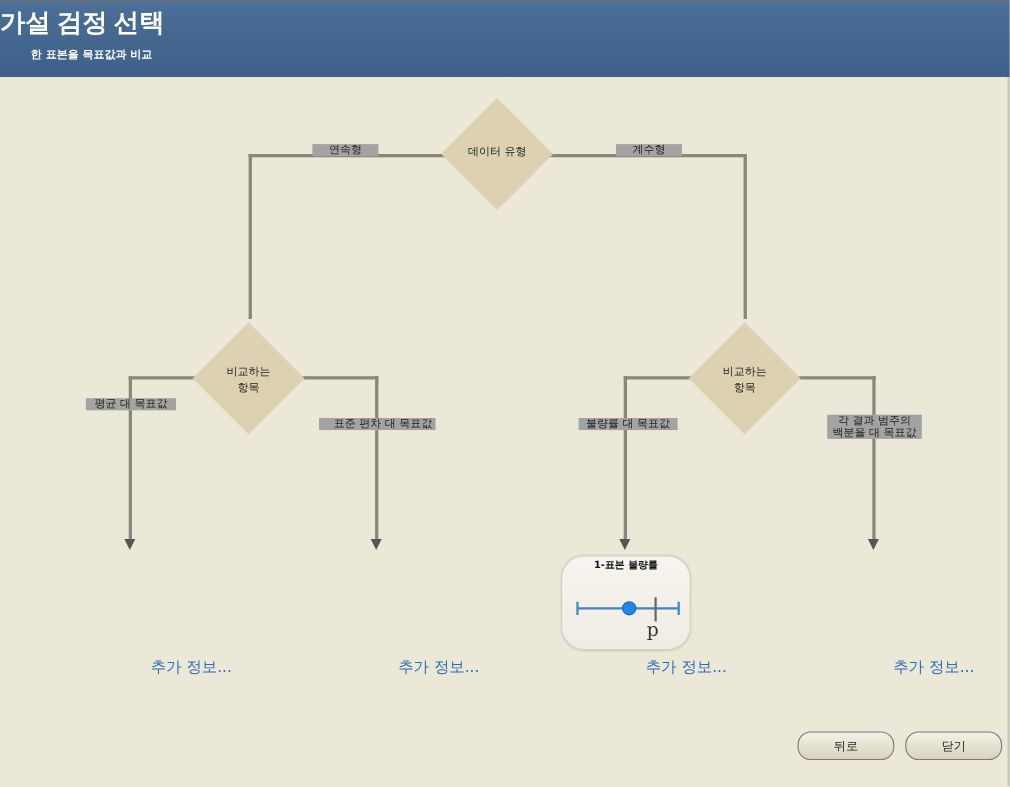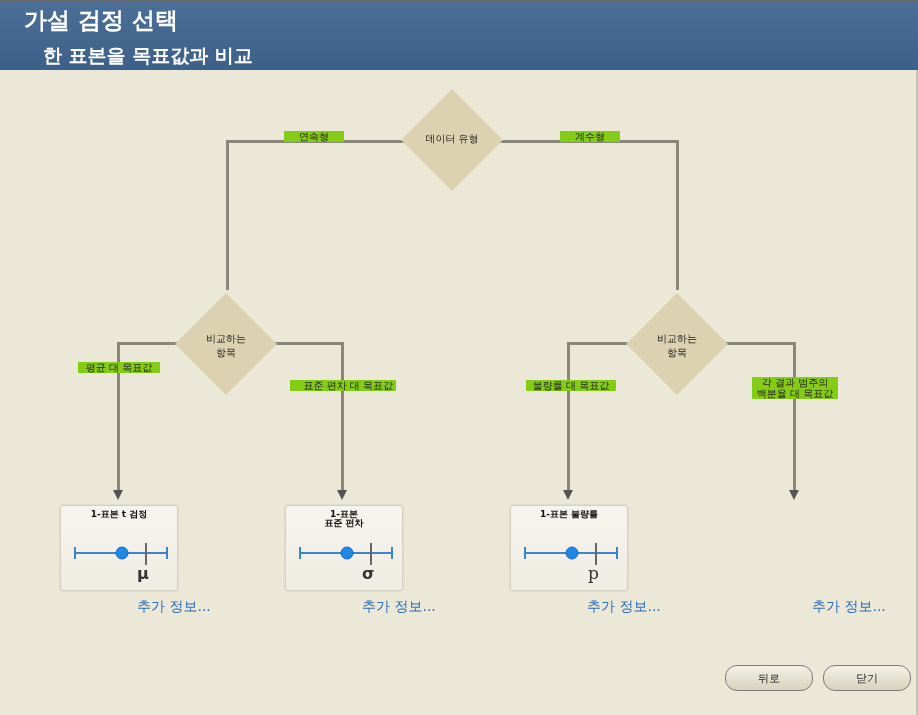--- a/index.html
+++ b/index.html
@@ -3,30 +3,30 @@
 <meta charset="utf-8">
 <style>
   * { box-sizing: border-box; margin: 0; padding: 0; }
   html, body { width: 918px; height: 715px; overflow: hidden; }
   body { font-family: "DejaVu Sans", sans-serif; background: #ece8d8; position: relative; }
   .header {
     position: absolute; left: 0; top: 0; width: 918px; height: 70px;
     background: linear-gradient(#4b6f96, #3d6089);
     border-top: 1px solid #6a6a6a;
   }
-  .header-title { position: absolute; left: 24px; top: 4px; color: #fff; font-size: 23px; font-weight: bold; }
-  .header-sub { position: absolute; left: 43px; top: 42px; color: #fff; font-size: 19px; font-weight: bold; }
+  .header-title { position: absolute; left: 0; top: 4px; color: #fff; font-size: 23px; font-weight: bold; font-family: Liberation Serif, serif; }
+  .header-sub { position: absolute; left: 28px; top: 42px; color: #fff; font-size: 10px; font-weight: bold; }
   .canvas { position: absolute; left: 0; top: 70px; width: 918px; height: 645px; border-right: 2px solid #c8c4b4; }
   .line { position: absolute; background: #8a877a; }
   .diamond {
     position: absolute; width: 72px; height: 72px; background: #dcd1b0;
     transform: rotate(45deg);
   }
   .dlabel { position: absolute; font-size: 10px; color: #222; text-align: center; line-height: 14px; }
-  .elabel { position: absolute; font-size: 10px; color: #222; text-align: center; line-height: 11px; background: #84cc16; padding: 0 3px; }
+  .elabel { position: absolute; font-size: 10px; color: #222; text-align: center; line-height: 11px; background: #a3a3a3; padding: 0 3px; }
   .arrow { position: absolute; width: 0; height: 0; border-left: 5px solid transparent; border-right: 5px solid transparent; border-top: 10px solid #555; }
   .card {
     position: absolute; width: 118px; height: 86px; background: linear-gradient(#f6f4ee, #efece3);
     border: 1px solid #d4d0c4; border-radius: 3px; box-shadow: 0 0 2px rgba(0,0,0,0.15);
   }
   .card-title { position: absolute; left: 0; top: 4px; width: 100%; text-align: center; font-size: 9px; font-weight: bold; color: #111; line-height: 9px; }
   .more { position: absolute; font-size: 14px; color: #2d6cb5; }
   .btn {
     position: absolute; width: 88px; height: 26px; border: 1px solid #7a7a7a; border-radius: 12px;
     background: linear-gradient(#f3f1e8, #d8d3bd); font-size: 11px; color: #222;
@@ -80,50 +80,25 @@
   <div class="dlabel" style="left:637px;top:262px;width:80px;">
     <div>비교하는</div>
     <div>항목</div>
   </div>
   <div class="elabel" style="left:526px;top:310px;width:90px;">불량률 대 목표값</div>
   <div class="elabel" style="left:752px;top:307px;width:86px;">
     <div>각 결과 범주의</div>
     <div>백분율 대 목표값</div>
   </div>
 
-  <div class="card" style="left:60px;top:435px;">
-    <div class="card-title">1-표본 t 검정</div>
-    <svg width="118" height="86">
-      <line x1="14" y1="47" x2="106" y2="47" stroke="#3d85c6" stroke-width="2"></line>
-      <line x1="14" y1="41" x2="14" y2="53" stroke="#3d85c6" stroke-width="2"></line>
-      <line x1="106" y1="41" x2="106" y2="53" stroke="#3d85c6" stroke-width="2"></line>
-      <line x1="85" y1="37" x2="85" y2="59" stroke="#666" stroke-width="2"></line>
-      <circle cx="61" cy="47" r="6" fill="#1e88e5" stroke="#1565c0"></circle>
-    </svg>
-    <div style="position:absolute;left:76px;top:58px;font-size:16px;font-weight:bold;color:#333;">μ</div>
-  </div>
   <div class="more" style="left:137px;top:528px;">추가 정보...</div>
 
-  <div class="card" style="left:285px;top:435px;">
-    <div class="card-title">
-      <div>1-표본</div>
-      <div>표준 편차</div>
-    </div>
-    <svg width="118" height="86">
-      <line x1="14" y1="47" x2="106" y2="47" stroke="#3d85c6" stroke-width="2"></line>
-      <line x1="14" y1="41" x2="14" y2="53" stroke="#3d85c6" stroke-width="2"></line>
-      <line x1="106" y1="41" x2="106" y2="53" stroke="#3d85c6" stroke-width="2"></line>
-      <line x1="85" y1="37" x2="85" y2="59" stroke="#666" stroke-width="2"></line>
-      <circle cx="61" cy="47" r="6" fill="#1e88e5" stroke="#1565c0"></circle>
-    </svg>
-    <div style="position:absolute;left:76px;top:58px;font-size:16px;font-weight:bold;color:#333;">σ</div>
-  </div>
   <div class="more" style="left:362px;top:528px;">추가 정보...</div>
 
-  <div class="card" style="left:510px;top:435px;">
+  <div class="card" style="left:510px;top:435px;border-radius:21px;">
     <div class="card-title">1-표본 불량률</div>
     <svg width="118" height="86">
       <line x1="14" y1="47" x2="106" y2="47" stroke="#3d85c6" stroke-width="2"></line>
       <line x1="14" y1="41" x2="14" y2="53" stroke="#3d85c6" stroke-width="2"></line>
       <line x1="106" y1="41" x2="106" y2="53" stroke="#3d85c6" stroke-width="2"></line>
       <line x1="85" y1="37" x2="85" y2="59" stroke="#666" stroke-width="2"></line>
       <circle cx="61" cy="47" r="6" fill="#1e88e5" stroke="#1565c0"></circle>
     </svg>
     <div style="position:absolute;left:77px;top:57px;font-size:17px;font-family:'DejaVu Serif',serif;color:#333;">p</div>
   </div>

